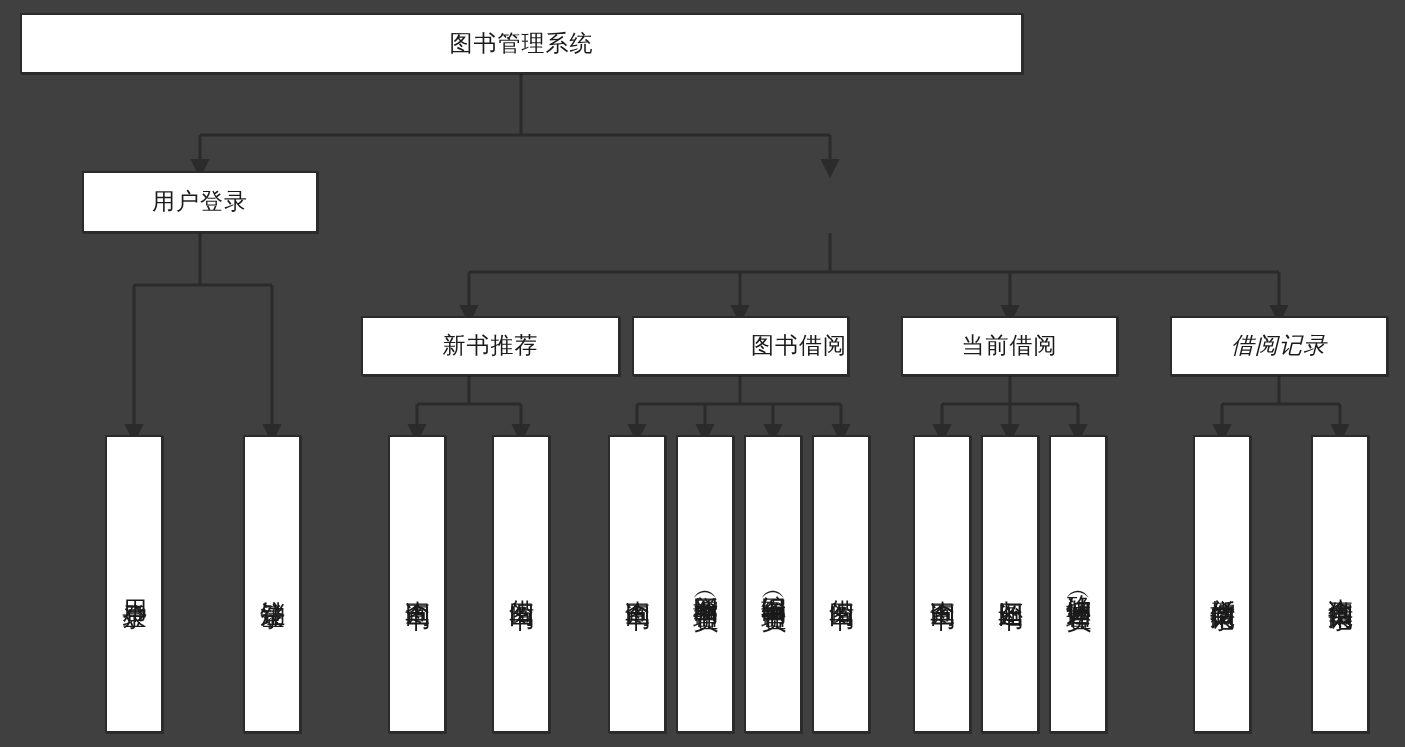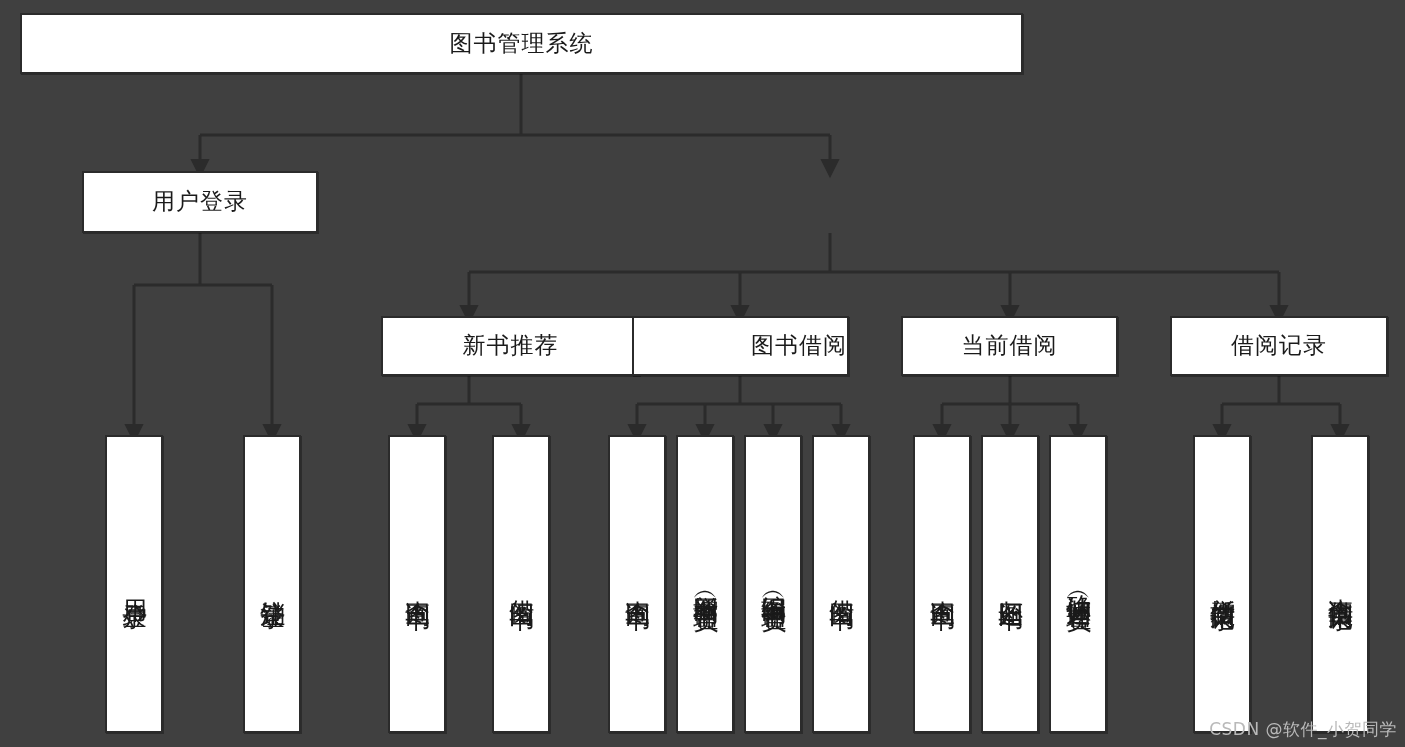--- a/index.html
+++ b/index.html
@@ -131,30 +131,30 @@
   </svg>
 
   <div class="node h root" style="left:20px; top:13px; width:1003px; height:61px;">
     <span class="label">图书管理系统</span>
   </div>
 
   <div class="node h" style="left:82px; top:171px; width:236px; height:62px;">
     <span class="label">用户登录</span>
   </div>
 
-  <div class="node h" style="left:361px; top:316px; width:259px; height:60px;margin-left:20px;">
+  <div class="node h" style="left:361px; top:316px; width:259px; height:60px;">
     <span class="label">新书推荐</span>
   </div>
   <div class="node h" style="left:632px; top:316px; width:217px; height:60px;justify-content:flex-end;">
     <span class="label">图书借阅</span>
   </div>
   <div class="node h" style="left:901px; top:316px; width:217px; height:60px;">
     <span class="label">当前借阅</span>
   </div>
-  <div class="node h" style="left:1170px; top:316px; width:218px; height:60px;">
+  <div class="node h" style="left:1170px; top:316px; width:218px; height:60px;font-style:italic;">
     <span class="label">借阅记录</span>
   </div>
 
   <div class="node v" style="left:105px; top:435px; width:58px; height:298px;">
     <span class="label">用户登录</span>
   </div>
   <div class="node v" style="left:243px; top:435px; width:58px; height:298px;">
     <span class="label">注销登录</span>
   </div>
 
@@ -188,15 +188,14 @@
     <span class="label">确认归还（管理员）</span>
   </div>
 
   <div class="node v" style="left:1193px; top:435px; width:58px; height:298px;">
     <span class="label">新增借阅记录</span>
   </div>
   <div class="node v" style="left:1311px; top:435px; width:58px; height:298px;">
     <span class="label">查询借阅记录</span>
   </div>
 
-  <div class="watermark">CSDN @软件_小贺同学</div>
 
 </div>
 
 </body></html>

